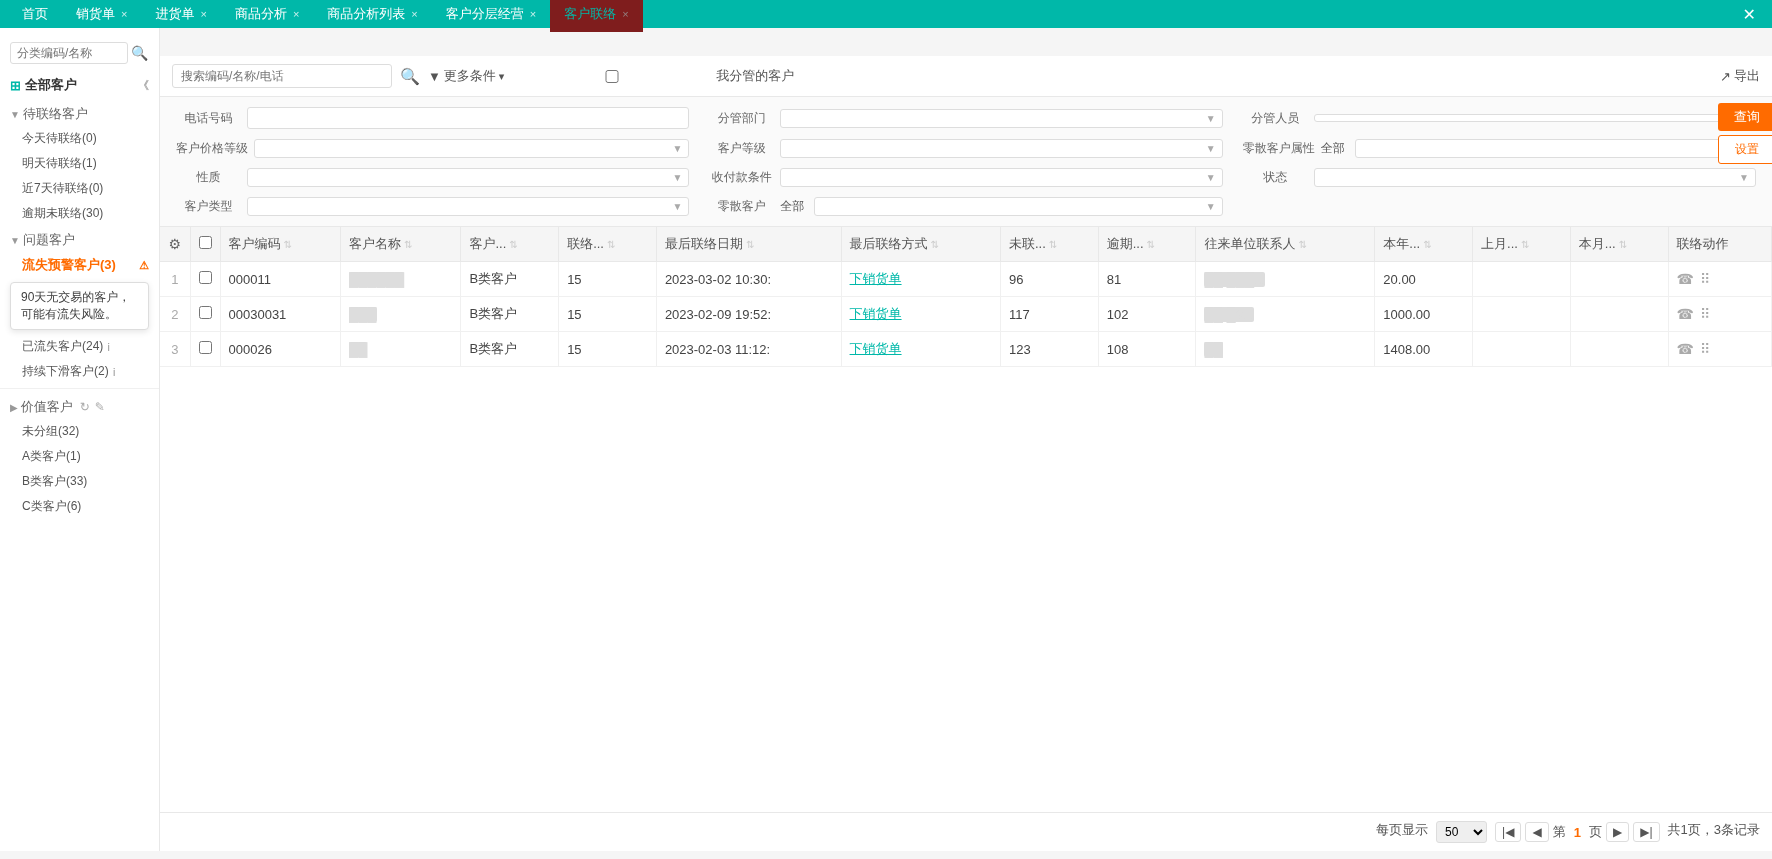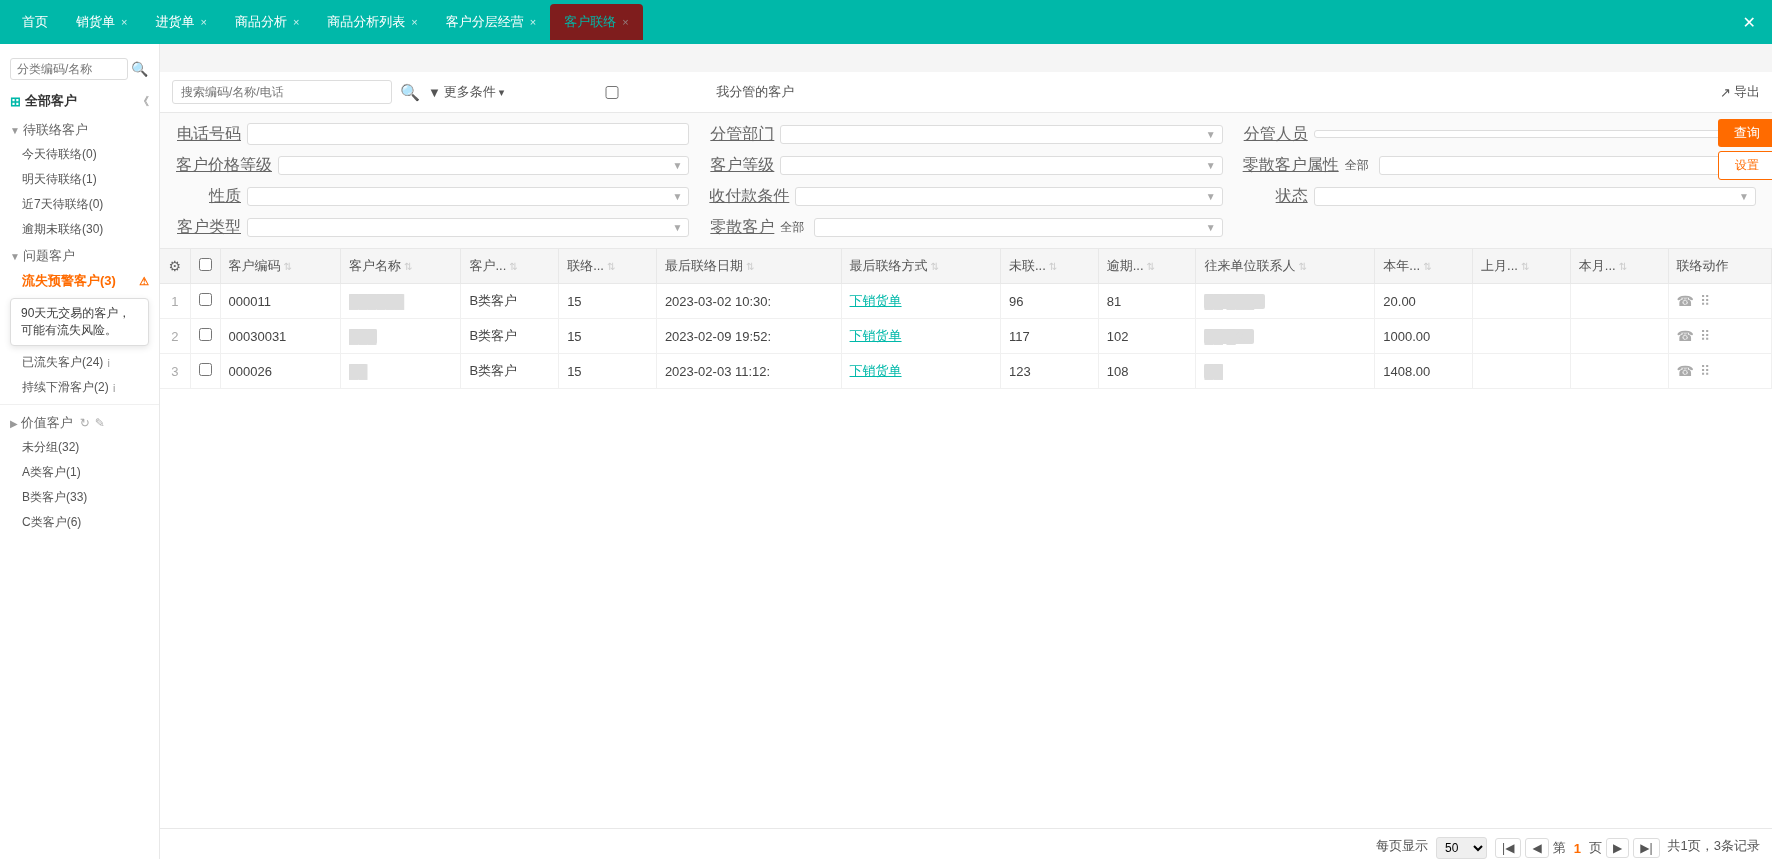--- a/index.html
+++ b/index.html
@@ -1,19 +1,19 @@
 <!DOCTYPE html>
 <html><head>
   <meta charset="utf-8">
   <style>
     * { box-sizing: border-box; margin: 0; padding: 0; font-family: 'Microsoft YaHei', SimHei, sans-serif; font-size: 13px; }
     body { background: #f5f5f5; color: #333; }
 
     
-    .top-nav { background: #00b8a9; display: flex; align-items: center; height: 44px; padding: 0 8px; }
+    .top-nav { background: #00b8a9; display: flex; align-items: center; height: 28px; padding: 0 8px; }
     .top-nav .nav-tab { color: #fff; padding: 16px 14px; height: 36px; line-height: 36px; cursor: pointer; display: flex; align-items: center; gap: 6px; font-size: 13px; position: relative; }
     .top-nav .nav-tab.active { background: #7f1d1d; color: #00b8a9; border-radius: 4px 4px 0 0; }
     .top-nav .nav-tab .close-x { font-size: 11px; color: #fff; opacity: 0.8; }
     .top-nav .nav-tab.active .close-x { color: #999; }
     .top-nav .home-tab { color: #fff; padding: 0 14px; height: 36px; line-height: 36px; cursor: pointer; font-size: 13px; }
     .top-nav .spacer { flex: 1; }
     .top-nav .close-btn { color: #fff; font-size: 16px; cursor: pointer; padding: 0 8px; }
 
     
     .main-layout { display: flex; height: calc(100vh - 36px); overflow: hidden; }
@@ -69,21 +69,21 @@
     .page-num { font-weight: bold; color: #ff6b00; padding: 0 4px; }
 
     
     ::-webkit-scrollbar { width: 6px; height: 6px; }
     ::-webkit-scrollbar-track { background: #f5f5f5; }
     ::-webkit-scrollbar-thumb { background: #ccc; border-radius: 3px; }
     .sidebar-divider { height: 1px; background: #f0f0f0; margin: 4px 0; }
     
     .advanced-filter-grid { display: grid; grid-template-columns: 1fr 1fr 1fr; gap: 10px 20px; padding: 10px 16px; background: #fafafa; border-bottom: 1px solid #e8e8e8; }
     .filter-cell { display: flex; align-items: center; gap: 6px; }
-    .filter-cell label { color: #666; font-size: 16px; white-space: nowrap; min-width: 65px; text-align: right; text-decoration: underline; }
+    .filter-cell label { color: #666; font-size: 12px; white-space: nowrap; min-width: 65px; text-align: center; }
     .filter-cell input { border: 1px solid #ddd; border-radius: 3px; padding: 3px 6px; font-size: 12px; flex: 1; outline: none; background: #fff; }
     .filter-cell .sel { border: 1px solid #ddd; border-radius: 3px; padding: 3px 6px; font-size: 12px; flex: 1; background: #fff; display: flex; align-items: center; justify-content: space-between; cursor: pointer; min-width: 0; }
     .filter-cell .sel .arrow { color: #aaa; font-size: 10px; flex-shrink: 0; }
     .filter-cell .dots { color: #999; cursor: pointer; font-size: 14px; margin-left: 2px; }
 
     .inline-text { color: #555; font-size: 12px; }
   </style>
 </head>
 <body>
 

